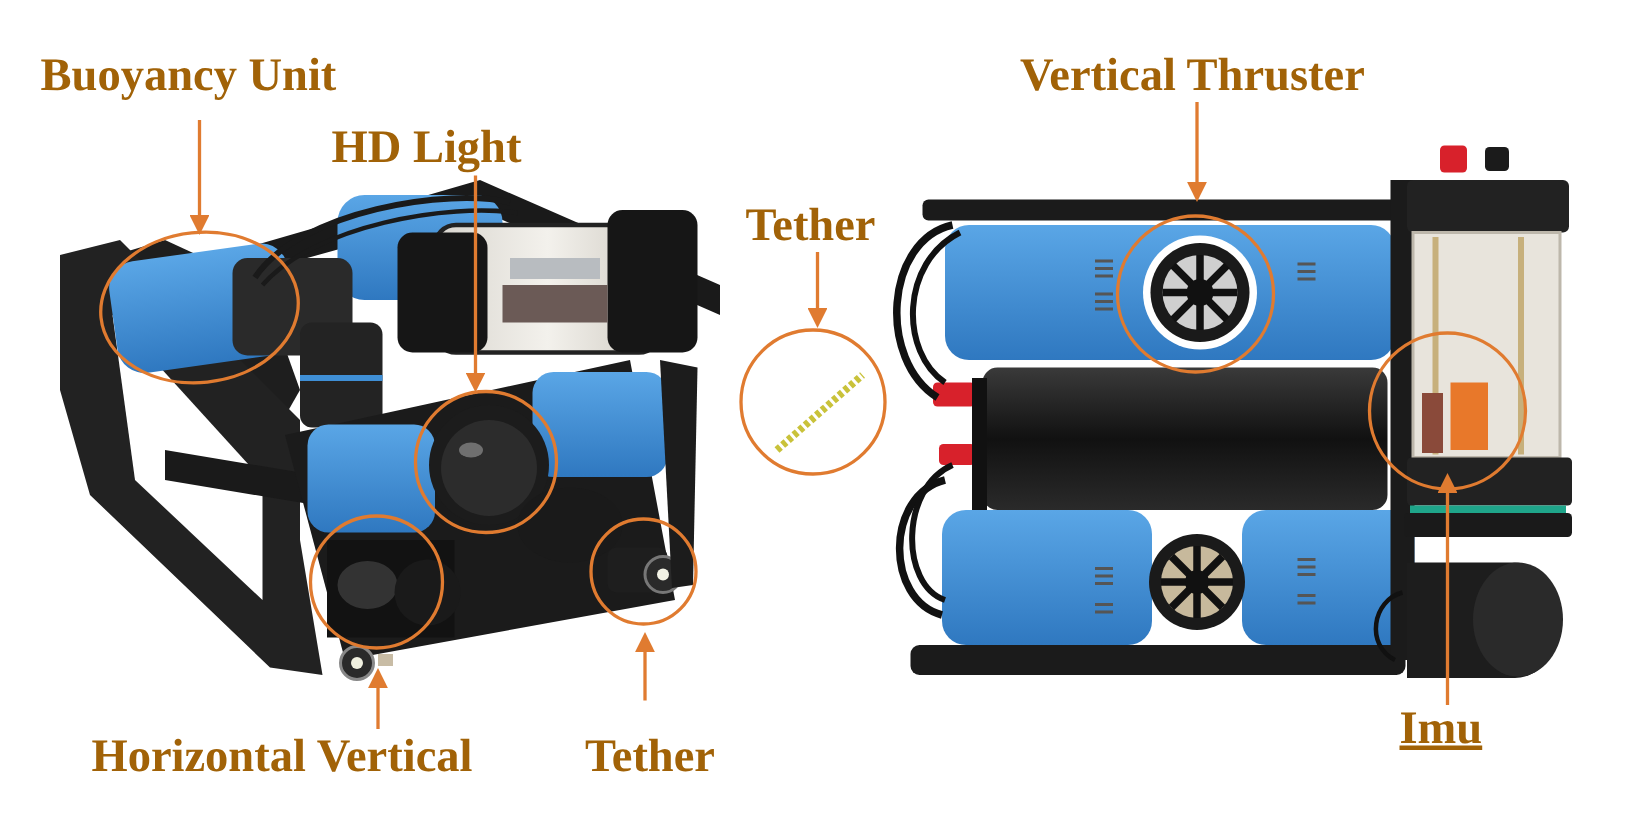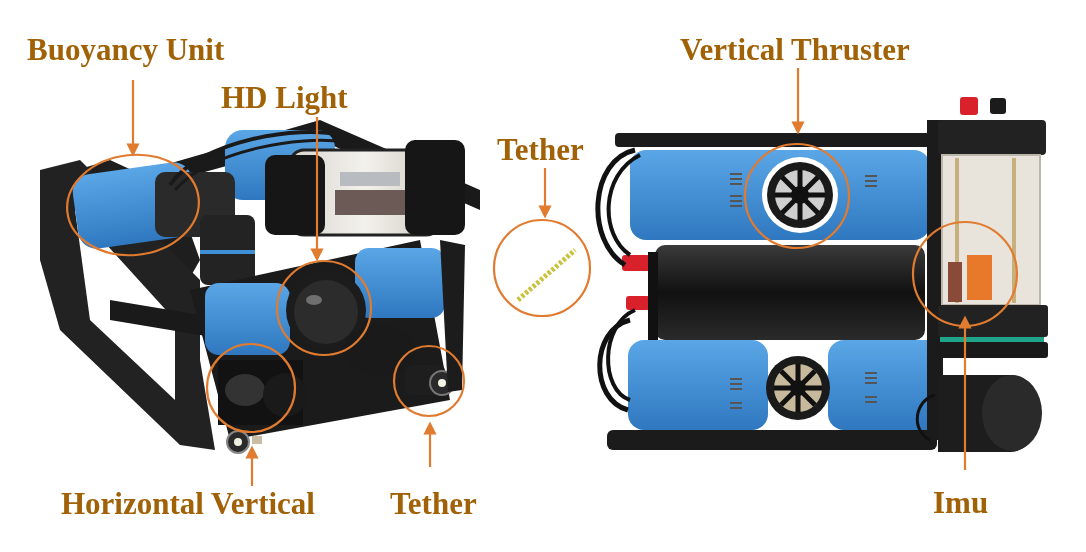--- a/index.html
+++ b/index.html
@@ -195,13 +195,13 @@
     <line x1="965" y1="470" x2="965" y2="322" marker-end="url(#arrow)"></line>
   </g>
 </svg>
 
 <div class="label" style="left:27px;top:34px;">Buoyancy Unit</div>
 <div class="label" style="left:221px;top:82px;">HD Light</div>
 <div class="label" style="left:61px;top:488px;">Horizontal Vertical</div>
 <div class="label" style="left:390px;top:488px;">Tether</div>
 <div class="label" style="left:680px;top:34px;">Vertical Thruster</div>
 <div class="label" style="left:497px;top:134px;">Tether</div>
-<div class="label" style="left:933px;top:487px;">Imu</div>
+<div class="label" style="left:933px;top:469px;text-decoration:underline;">Imu</div>
 
 </body></html>

